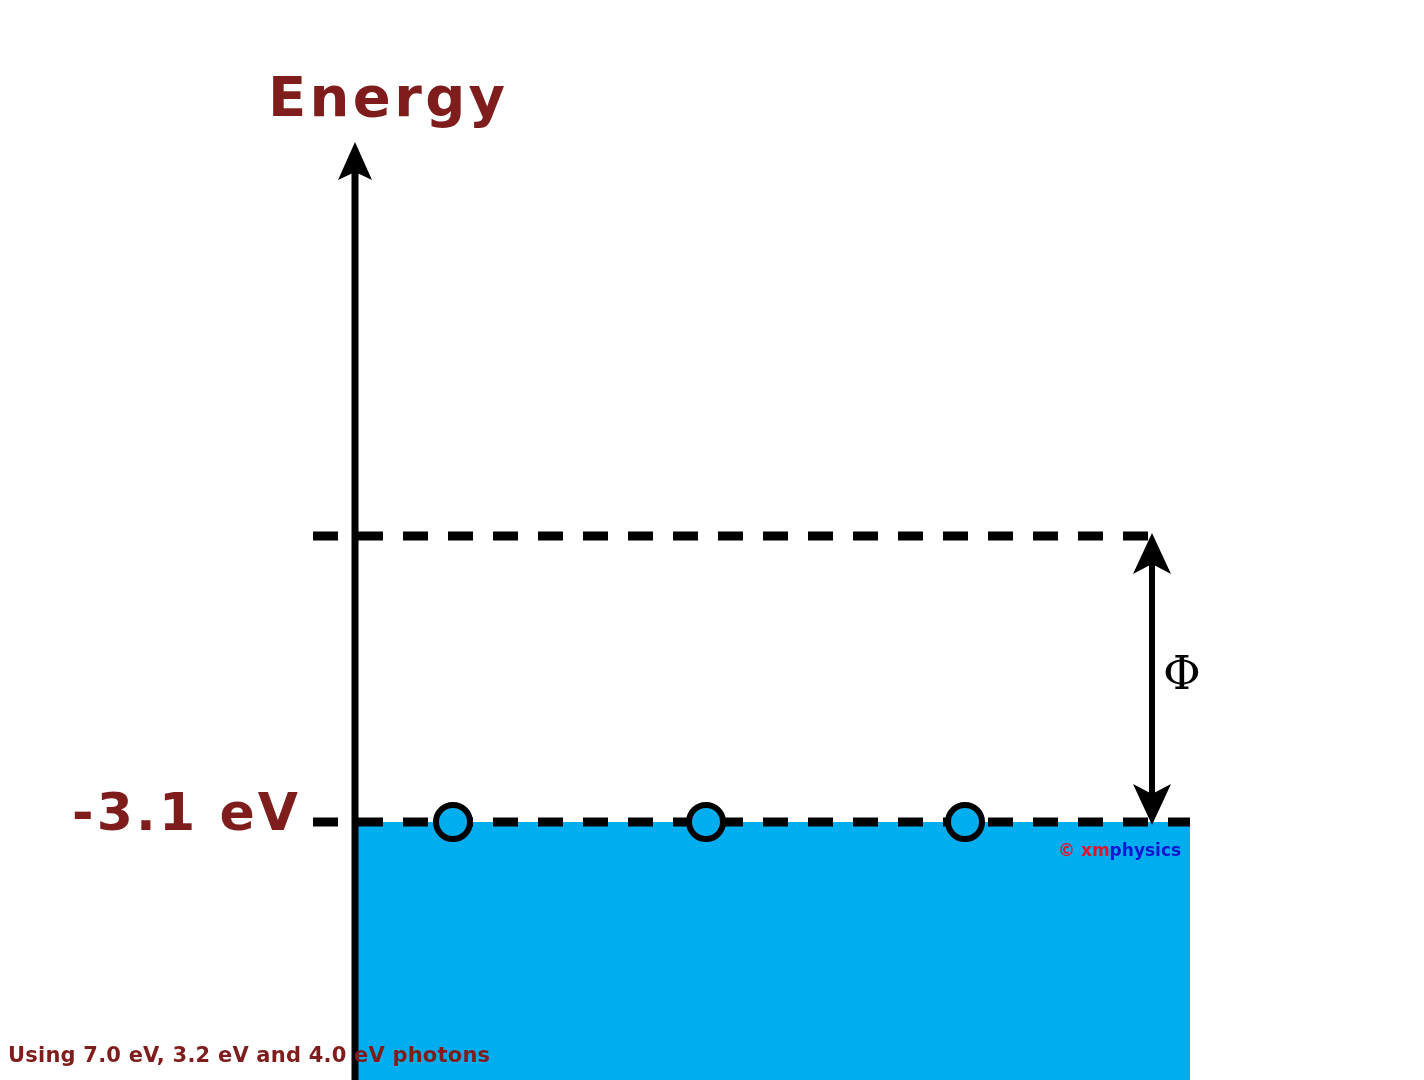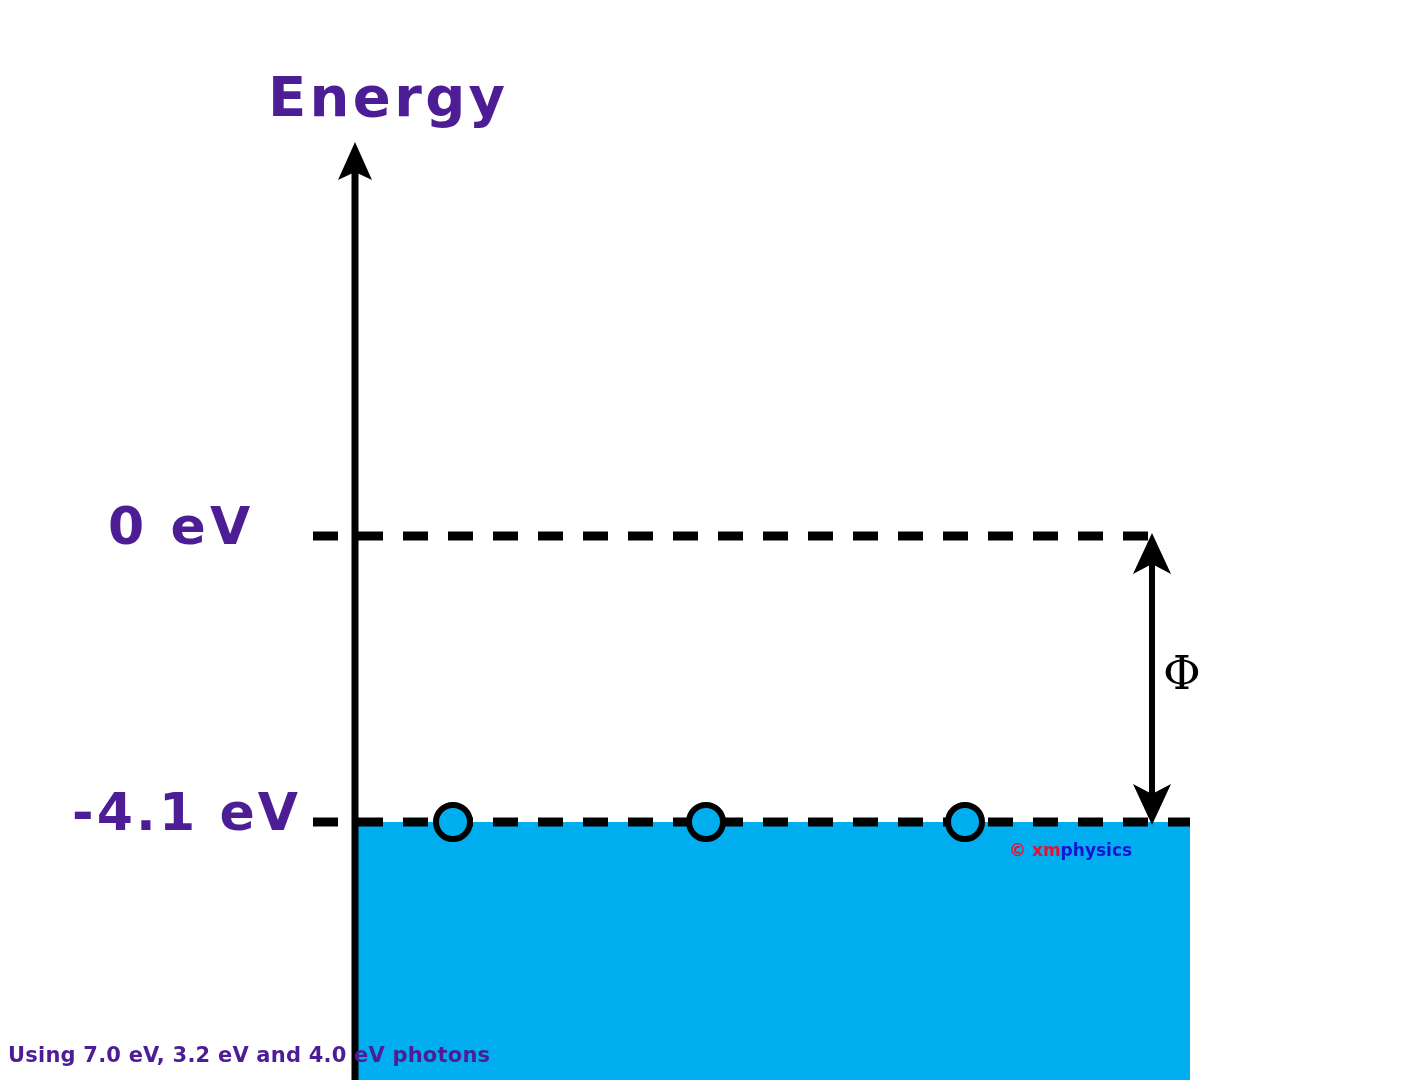--- a/index.html
+++ b/index.html
@@ -21,21 +21,21 @@
     position: absolute;
     left: 0;
     top: 0;
     width: 1424px;
     height: 1080px;
   }
   .hand-text {
     position: absolute;
     font-family: "DejaVu Sans", sans-serif;
     font-weight: 700;
-    color: #4c1d95;
+    color: #7f1d1d;
     white-space: nowrap;
     letter-spacing: 0.04em;
   }
   #energy-axis-label {
     left: 268px;
     top: 64px;
     font-size: 56px;
     letter-spacing: 0.06em;
   }
   #level-label-zero {
@@ -61,21 +61,21 @@
     position: absolute;
     left: 1163px;
     top: 650px;
     font-family: "DejaVu Serif", serif;
     font-size: 46px;
     color: #000000;
     line-height: 1;
   }
   #watermark {
     position: absolute;
-    left: 1009px;
+    left: 1058px;
     top: 842px;
     font-family: "DejaVu Sans", sans-serif;
     font-size: 17px;
     font-weight: 700;
     white-space: nowrap;
     line-height: 1;
   }
   #watermark .wm-red { color: #e8112d; }
   #watermark .wm-blue { color: #1414d2; }
 </style>
@@ -105,23 +105,22 @@
 
     <g>
       <circle cx="453" cy="822" r="17" fill="#00aeef" stroke="#000000" stroke-width="6"></circle>
       <circle cx="706" cy="822" r="17" fill="#00aeef" stroke="#000000" stroke-width="6"></circle>
       <circle cx="965" cy="822" r="17" fill="#00aeef" stroke="#000000" stroke-width="6"></circle>
     </g>
   </svg>
 
   <div class="hand-text" id="energy-axis-label">Energy</div>
 
-  <div class="hand-text" id="level-label-zero">0 eV</div>
 
-  <div class="hand-text" id="level-label-work">-4.1 eV</div>
+  <div class="hand-text" id="level-label-work">-3.1 eV</div>
 
   <div id="phi-symbol">Φ</div>
 
   <div class="hand-text" id="caption-text">Using 7.0 eV, 3.2 eV and 4.0 eV photons</div>
 
   <div id="watermark">
     <span class="wm-red">© xm</span><span class="wm-blue">physics</span>
   </div>
 
 </div>

